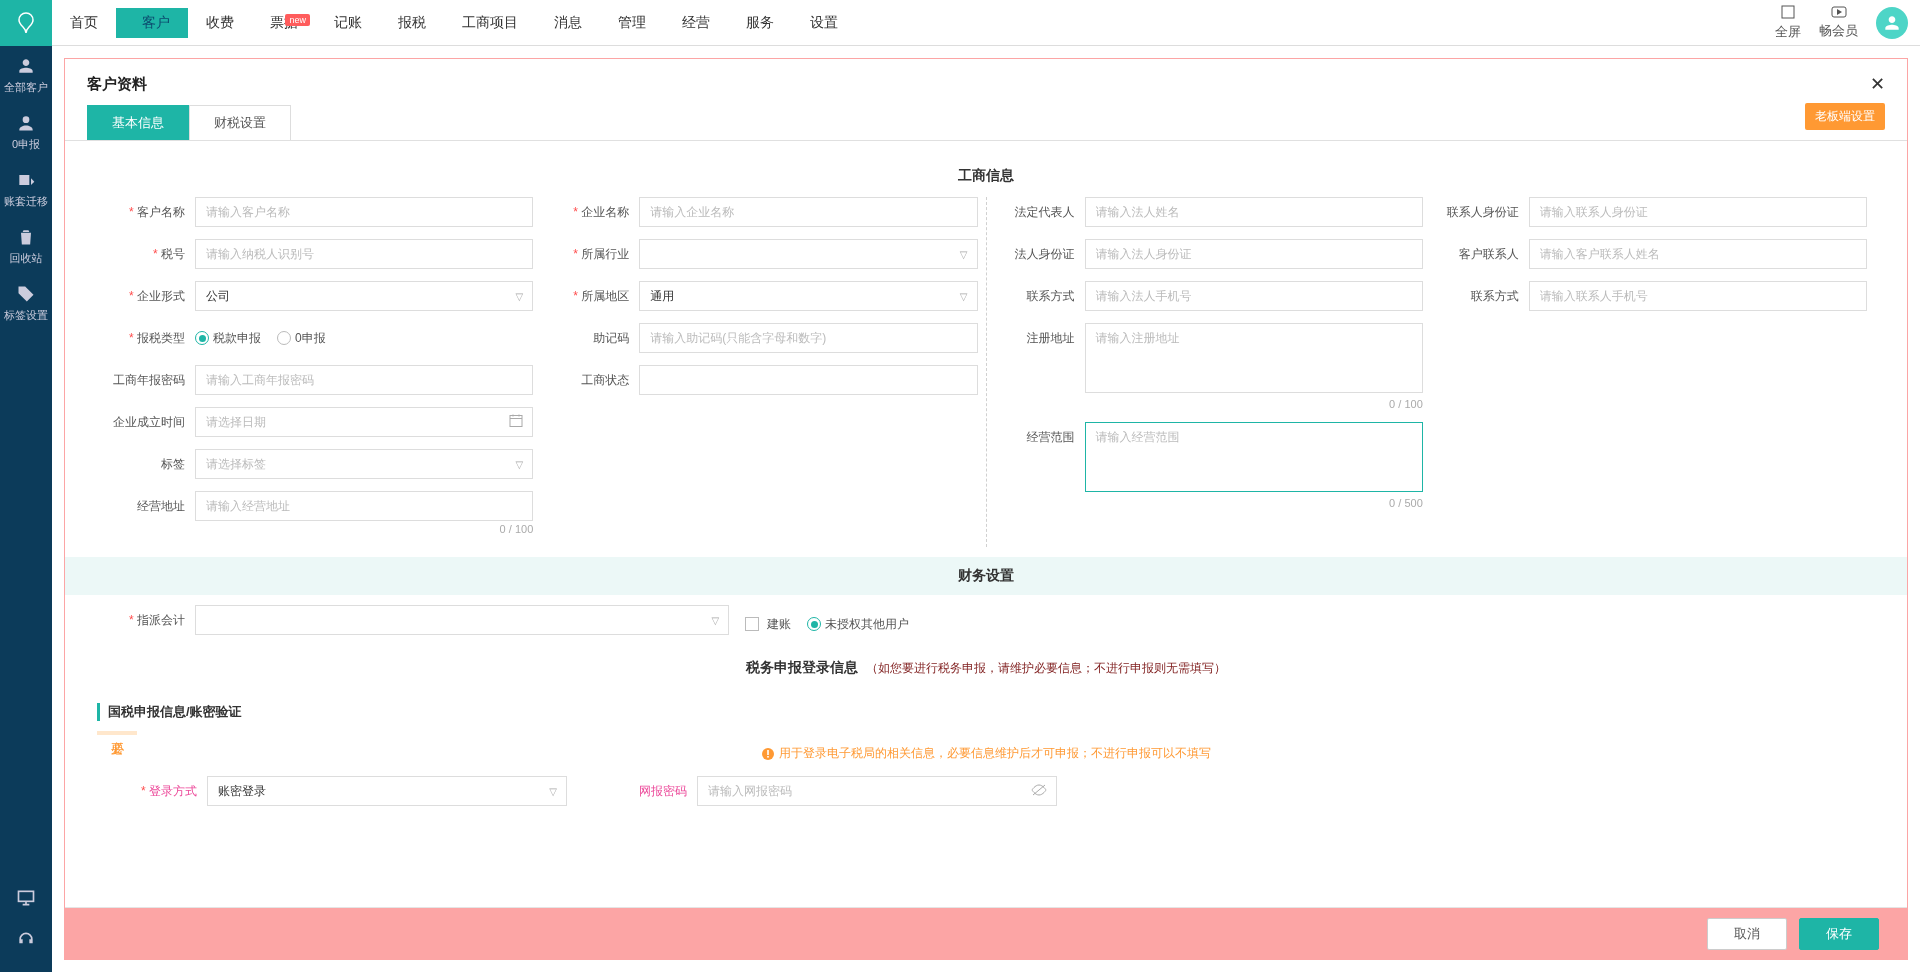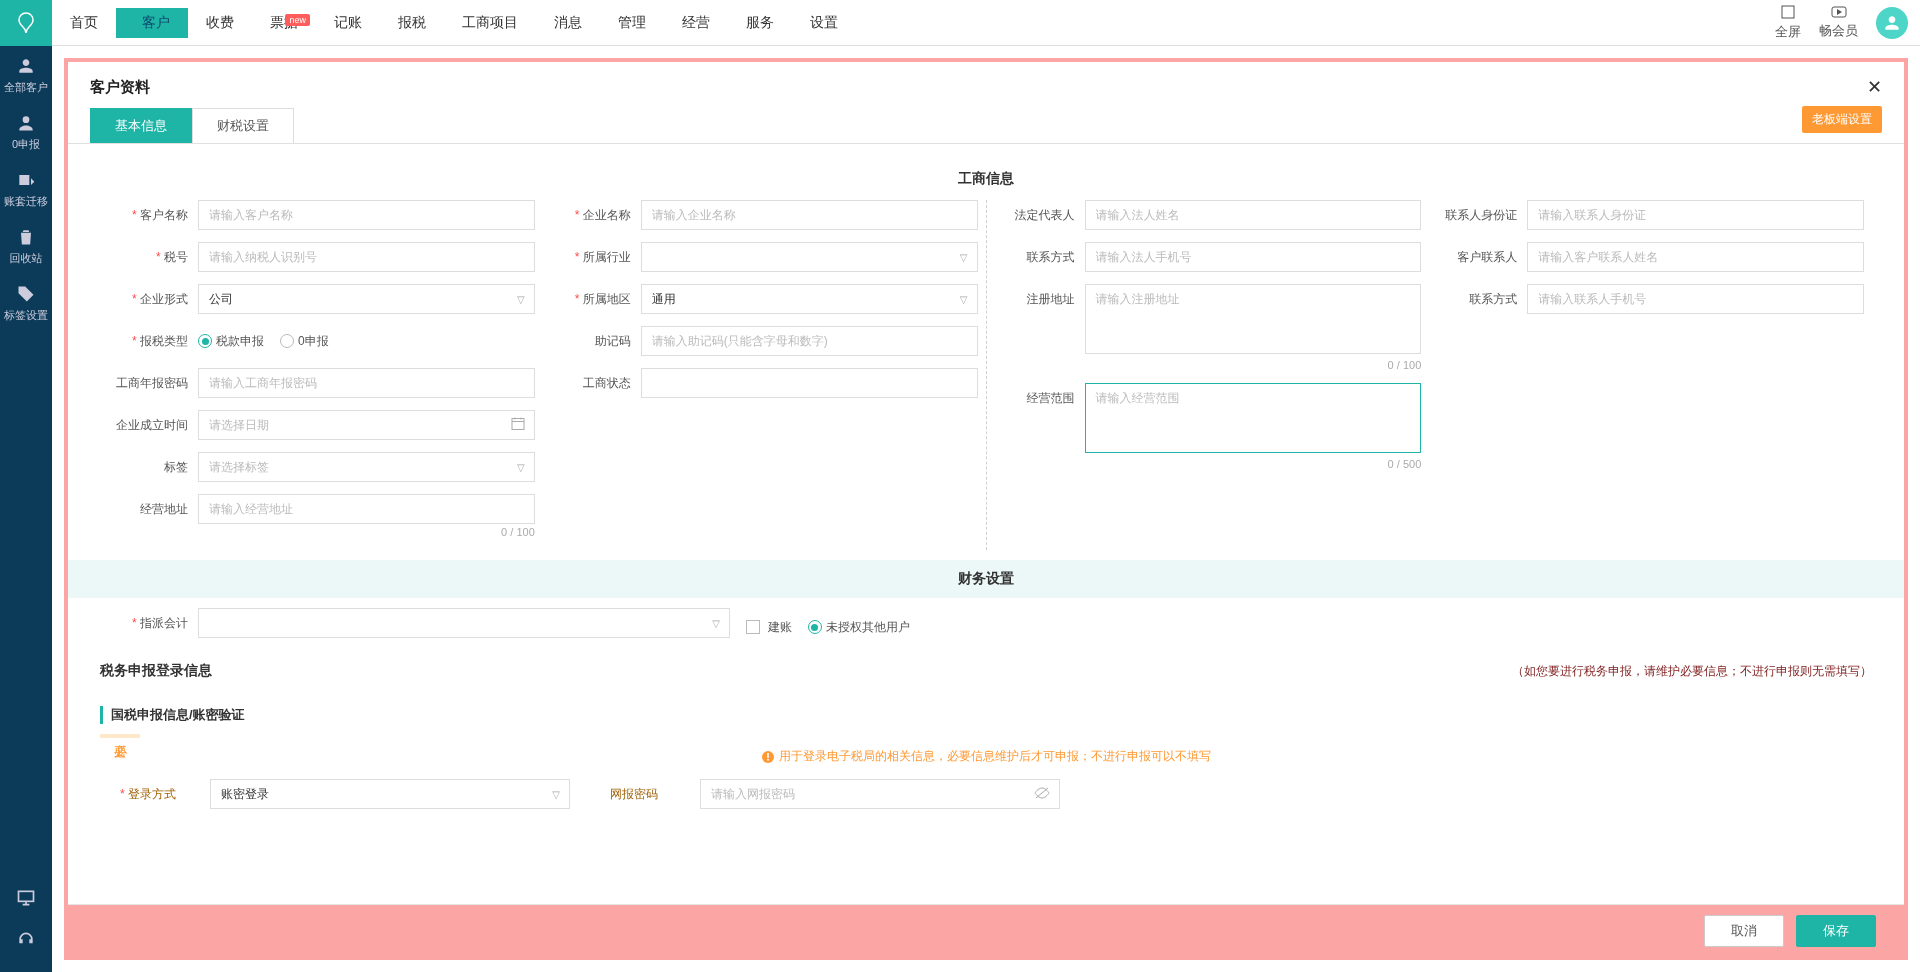--- a/index.html
+++ b/index.html
@@ -16,32 +16,32 @@
 .nav-right-item { display: flex; align-items: center; gap: 4px; cursor: pointer; color: #555; font-size: 13px; flex-direction: column; }
 .avatar { width: 32px; height: 32px; border-radius: 50%; background: #4dd5c7; display: flex; align-items: center; justify-content: center; }
 .avatar svg { width: 20px; height: 20px; fill: #fff; }
 
 .side-nav { position: absolute; left: 0; top: 46px; bottom: 0; width: 52px; background: #0c3b5a; display: flex; flex-direction: column; align-items: center; }
 .side-item { width: 52px; padding: 10px 0 8px; text-align: center; cursor: pointer; color: #ccd; font-size: 11px; }
 .side-item svg { width: 20px; height: 20px; fill: #ccd; margin-bottom: 2px; }
 .side-bottom { margin-top: auto; margin-bottom: 10px; }
 
 .main { position: absolute; left: 52px; top: 46px; right: 0; bottom: 0; background: #fff; padding: 12px; }
-.modal { background: #fff; height: 100%; border: 4px solid #fca5a5; position: relative; }
+.modal { background: #fff; height: 100%; border: 1px solid #fca5a5; position: relative; }
 .modal-header { padding: 14px 22px 0; display: flex; align-items: center; justify-content: space-between; }
 .modal-title { font-size: 15px; font-weight: bold; color: #222; }
 .close-x { font-size: 18px; cursor: pointer; color: #333; }
 .tabs-row { display: flex; align-items: center; padding: 10px 22px 0; border-bottom: 1px solid #e0e0e0; position: relative; }
 .tab { padding: 8px 24px; border: 1px solid #ddd; border-bottom: none; font-size: 13px; cursor: pointer; background: #fff; color: #555; }
 .tab.active { background: #1eb5a6; color: #fff; border-color: #1eb5a6; }
 .orange-btn { position: absolute; right: 22px; top: 8px; background: #ff9933; color: #fff; padding: 5px 10px; font-size: 12px; border-radius: 2px; cursor: pointer; }
 
 .scroll-area { position: absolute; top: 96px; bottom: 52px; left: 0; right: 0; overflow-y: auto; padding: 0 32px; }
 .section-title { text-align: center; font-size: 14px; color: #333; padding: 12px 0; font-weight: bold; }
-.section-title.with-note { display:flex; align-items:center; justify-content:space-between; gap:8px; }
+.section-title.with-note { display:flex; align-items:center; justify-content:center; gap:8px; }
 .section-title .note { font-size: 12px; color: #7f1d1d; font-weight: normal; }
 .form-grid { display: flex; gap: 0; }
 .form-col { flex: 1; padding: 0 8px; }
 .divider-v { border-left: 1px dashed #d0d0d0; }
 .form-row { display: flex; align-items: flex-start; margin-bottom: 12px; }
 .form-label { width: 90px; text-align: right; padding-right: 10px; font-size: 12px; color: #555; line-height: 30px; flex-shrink: 0; }
 .form-label.required::before { content: "* "; color: #ff4d4d; }
 .form-control-wrap { flex: 1; position: relative; }
 .form-control { width: 100%; height: 30px; border: 1px solid #ddd; padding: 0 10px; font-size: 12px; color: #333; background: #fff; outline: none; }
 .form-control.focused { border-color: #1eb5a6; }
@@ -59,21 +59,21 @@
 
 .sub-section-bar { background: #ecf8f7; padding: 10px 0; text-align: center; font-size: 14px; font-weight: bold; margin: 10px -32px; }
 .sub-section-head { border-left: 3px solid #1eb5a6; padding-left: 8px; font-size: 13px; font-weight: bold; color: #333; margin: 14px 0 10px; }
 
 .tax-box { display: flex; flex-direction: column; }
 .tax-badge { background: #ffe7cc; color: #ff9933; width: 40px; display: flex; align-items: center; justify-content: center; font-size: 13px; writing-mode: vertical-rl; letter-spacing: 2px; text-orientation:upright; }
 .tax-content { flex: 1; padding: 10px 20px; }
 .tax-warn { color: #ff9933; font-size: 12px; text-align: center; margin-bottom: 14px; display:flex; align-items:center; justify-content:center; gap:4px; }
 .tax-form-row { display: flex; gap: 40px; align-items:center; }
 .tax-field { display:flex; align-items:center; }
-.tax-label { width: 90px; padding-right: 10px; font-size: 12px; color: #a16207; }
+.tax-label { width: 90px; text-align: right; padding-right: 10px; font-size: 12px; color: #ec4899; }
 .tax-label.required::before { content: "* "; color: #ff4d4d; }
 .tax-input-wrap { position:relative; width: 360px; }
 
 .modal-footer { position: absolute; bottom: 0; left: 0; right: 0; height: 52px; border-top: 1px solid #e5e5e5; display: flex; align-items: center; justify-content: flex-end; gap: 12px; padding: 0 28px; background: #fca5a5; }
 .btn { padding: 6px 26px; font-size: 13px; border-radius: 2px; cursor: pointer; }
 .btn-default { background: #fff; border: 1px solid #ccc; color: #555; }
 .btn-primary { background: #1eb5a6; border: 1px solid #1eb5a6; color: #fff; }
 
 .scroll-area::-webkit-scrollbar { width: 8px; }
 .scroll-area::-webkit-scrollbar-thumb { background: #bbb; border-radius: 4px; }
@@ -240,20 +240,24 @@
           <div class="form-row">
               <div class="form-label">工商状态</div>
               <div class="form-control-wrap"><input class="form-control" readonly="" style=""></div>
             </div>
         </div>
 
         <div class="form-col divider-v">
           <div class="form-row">
               <div class="form-label">法定代表人</div>
               <div class="form-control-wrap"><input class="form-control" placeholder="请输入法人姓名" style=""></div>
+            </div>
+          <div class="form-row">
+              <div class="form-label">法人身份证</div>
+              <div class="form-control-wrap"><input class="form-control" placeholder="请输入法人身份证" style=""></div>
             </div>
           <div class="form-row">
               <div class="form-label">联系方式</div>
               <div class="form-control-wrap"><input class="form-control" placeholder="请输入法人手机号" style=""></div>
             </div>
           <div class="form-row">
               <div class="form-label">注册地址</div>
               <div class="form-control-wrap" style="width:calc(200% + 90px)"><textarea class="form-control" placeholder="请输入注册地址" style=""></textarea><div class="counter">0 / 100</div></div>
             </div>
           <div class="form-row">

